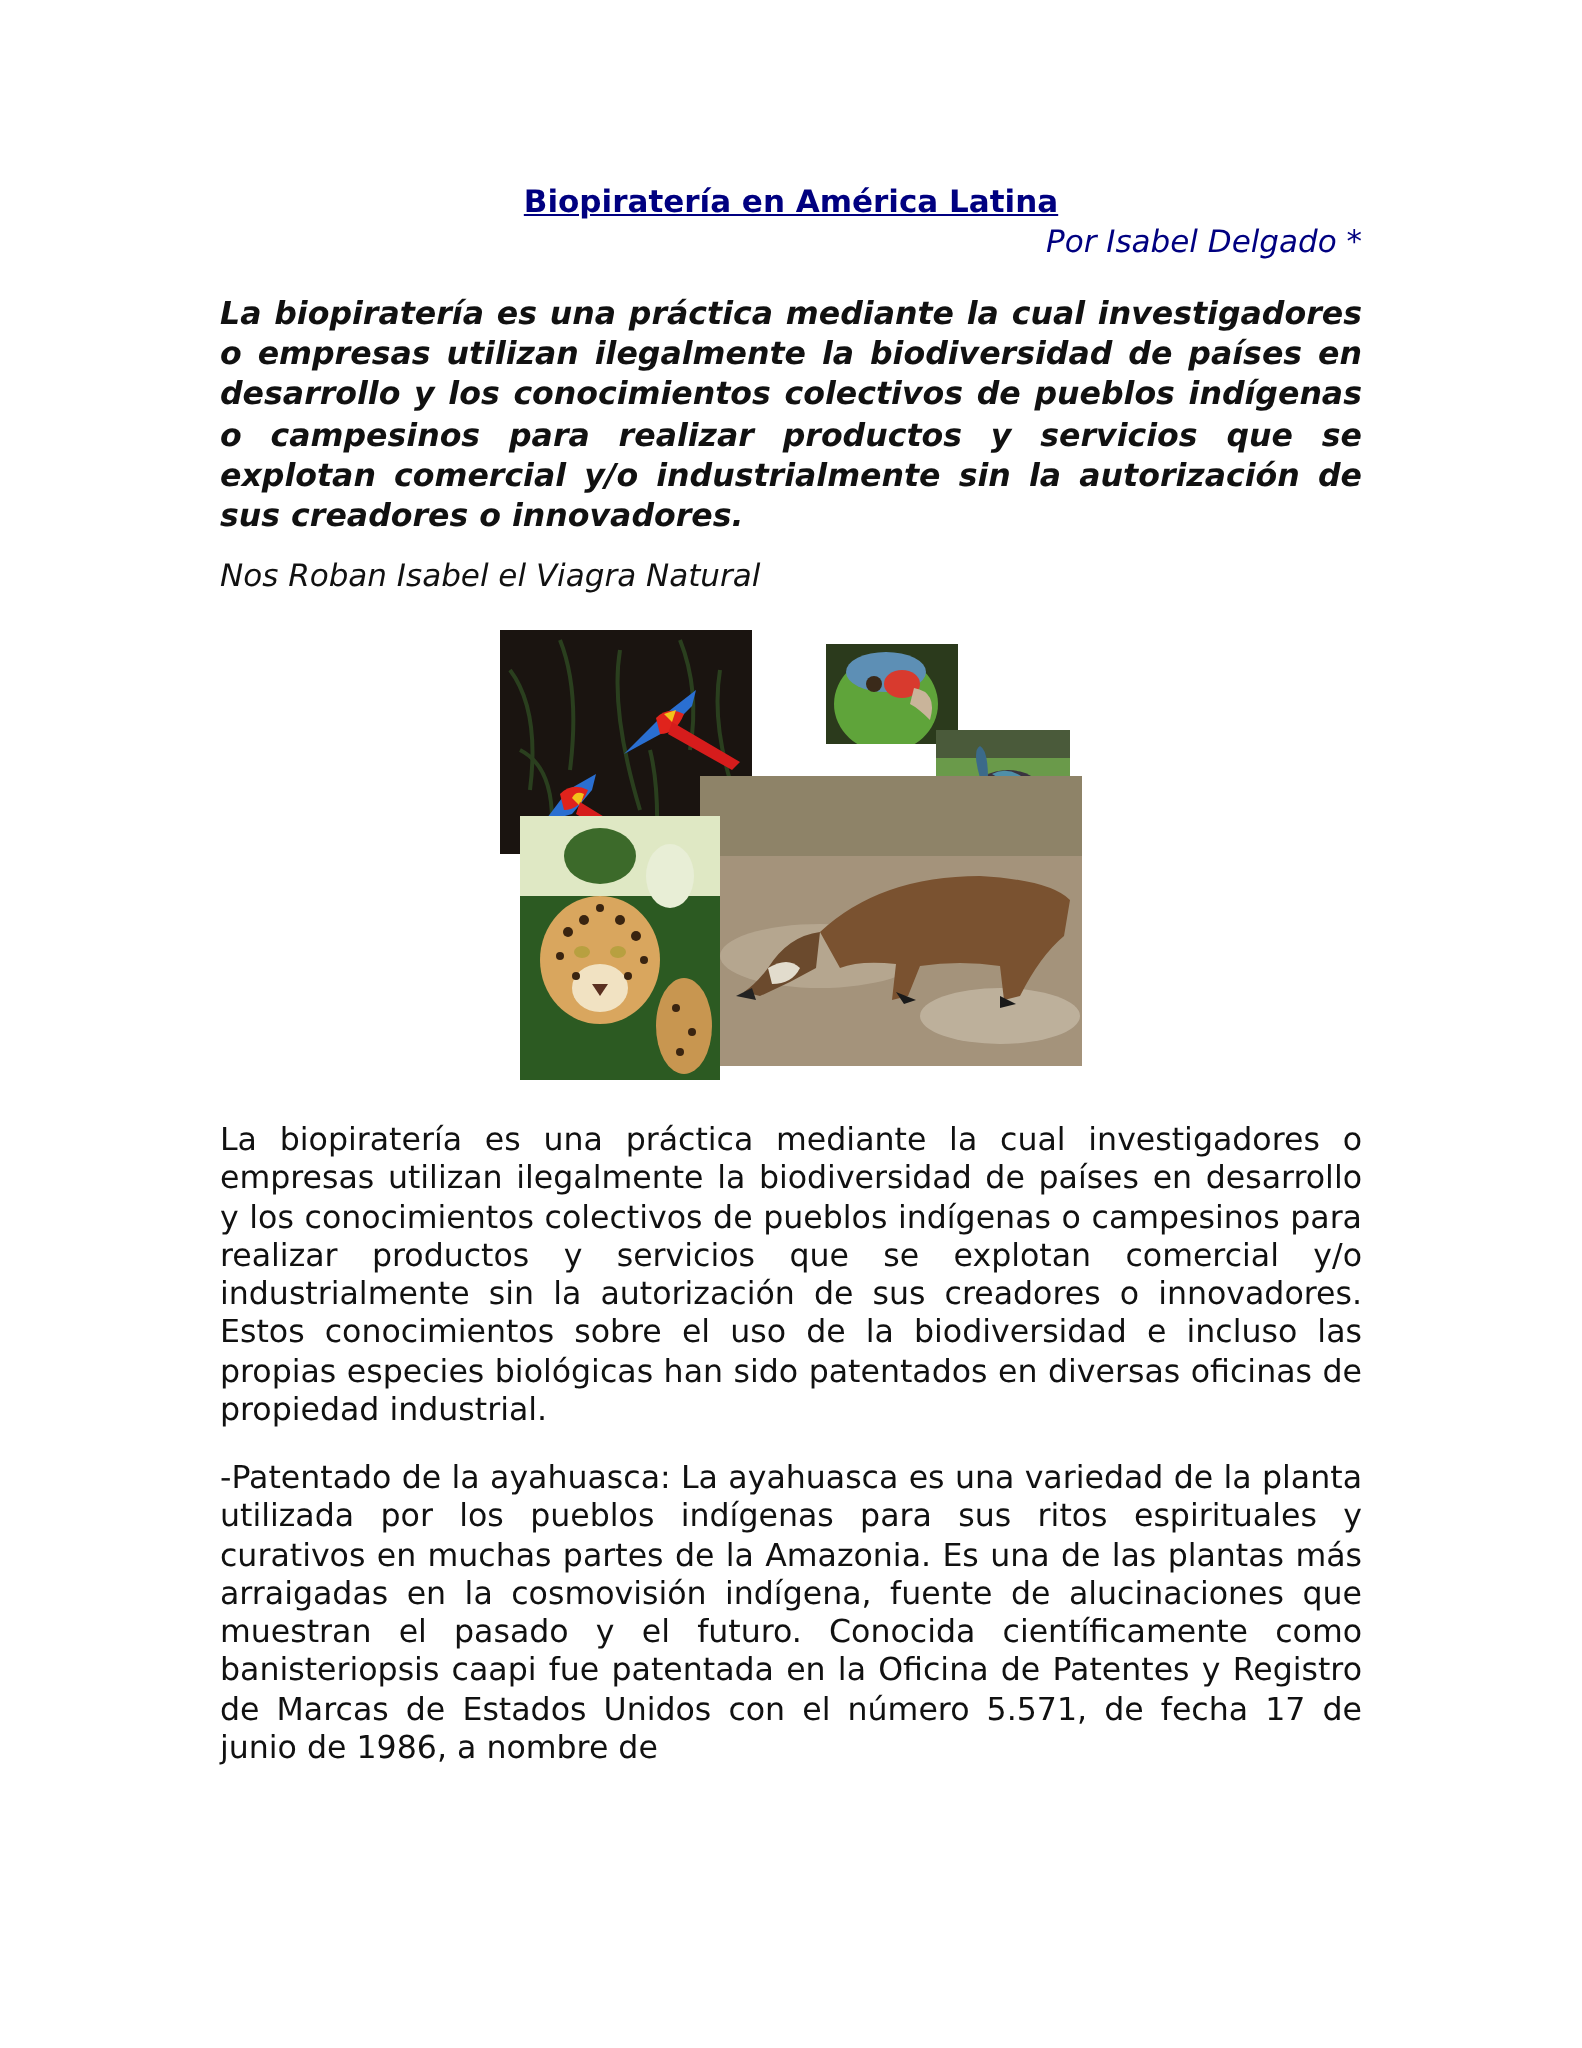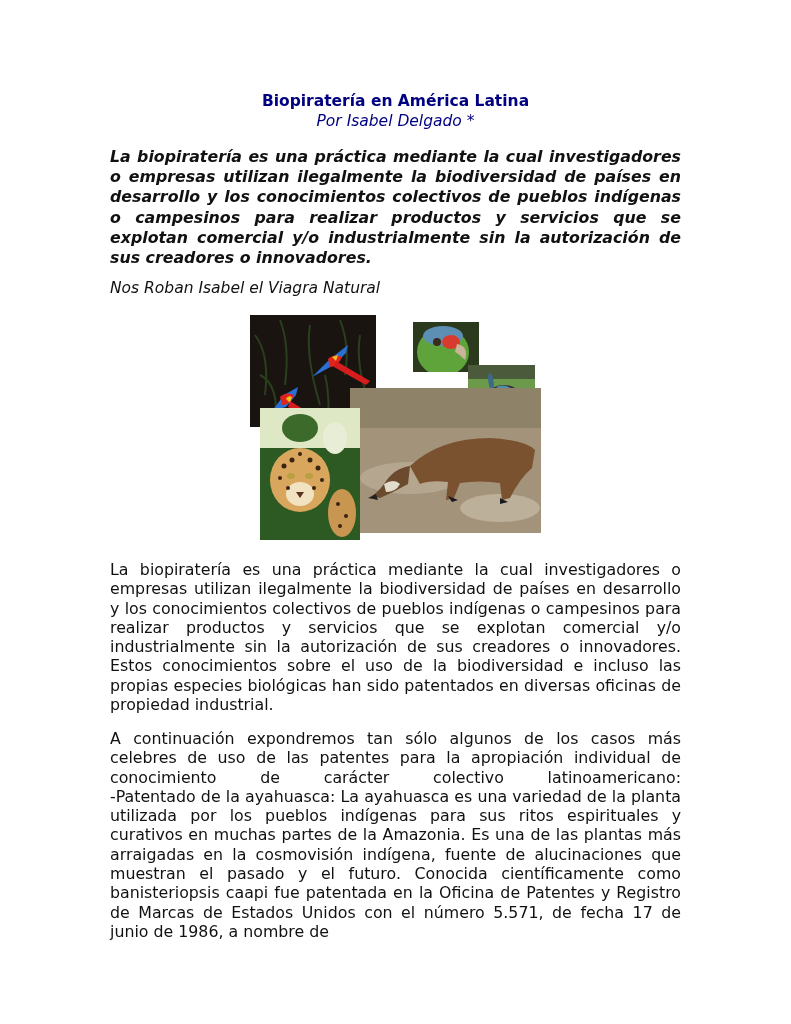--- a/index.html
+++ b/index.html
@@ -1,21 +1,21 @@
 <!DOCTYPE html>
 <html><head>
 <meta charset="utf-8">
 <style>
   html, body { margin: 0; padding: 0; background: #ffffff; }
   body { width: 791px; height: 1024px; position: relative; overflow: hidden;
          font-family: "DejaVu Sans", sans-serif; color: #111; }
   .page { position: absolute; left: 110px; top: 0; width: 571px; }
   .title { position: absolute; left: 0; width: 571px; top: 92px; text-align: center;
-           font-weight: bold; font-size: 15.5px; color: #000080; }
-  .byline { position: absolute; left: 0; width: 571px; top: 112px; text-align: center;
+           font-weight: bold; font-size: 15.5px; color: #000080; text-decoration: underline; }
+  .byline { position: absolute; left: 0; width: 571px; top: 112px; text-align: right;
             font-style: italic; font-size: 15.5px; color: #000080; }
   .lead { position: absolute; left: 0; top: 147px; width: 571px; font-weight: bold; font-style: italic;
           font-size: 15.8px; line-height: 20.2px; text-align: justify; color: #111; margin: 0; }
   .subhead { position: absolute; left: 0; top: 279px; font-style: italic; font-size: 15.5px; color: #111; margin: 0; }
   .collage { position: absolute; left: 250px; top: 315px; width: 292px; height: 228px; }
   .ph { position: absolute; overflow: hidden; }
   .body1 { position: absolute; left: 0; top: 560px; width: 571px; font-size: 15.8px; line-height: 19.3px;
            text-align: justify; margin: 0; color: #111; }
   .body2 { position: absolute; left: 0; top: 729px; width: 571px; font-size: 15.8px; line-height: 19.3px;
            text-align: justify; margin: 0; color: #111; }
@@ -28,21 +28,20 @@
   <div class="title">Biopiratería en América Latina</div>
   <div class="byline">Por Isabel Delgado *</div>
 
   <p class="lead">La biopiratería es una práctica mediante la cual investigadores o empresas utilizan ilegalmente la biodiversidad de países en desarrollo y los conocimientos colectivos de pueblos indígenas o campesinos para realizar productos y servicios que se explotan comercial y/o industrialmente sin la autorización de sus creadores o innovadores.</p>
 
   <p class="subhead">Nos Roban Isabel el Viagra Natural</p>
 
   <p class="body1">La biopiratería es una práctica mediante la cual investigadores o empresas utilizan ilegalmente la biodiversidad de países en desarrollo y los conocimientos colectivos de pueblos indígenas o campesinos para realizar productos y servicios que se explotan comercial y/o industrialmente sin la autorización de sus creadores o innovadores. Estos conocimientos sobre el uso de la biodiversidad e incluso las propias especies biológicas han sido patentados en diversas oficinas de propiedad industrial.</p>
 
   <div class="body2">
-    <span class="line-justify">A continuación expondremos tan sólo algunos de los casos más celebres de uso de las patentes para la apropiación individual de conocimiento de carácter colectivo latinoamericano:</span>
     <span>-Patentado de la ayahuasca: La ayahuasca es una variedad de la planta utilizada por los pueblos indígenas para sus ritos espirituales y curativos en muchas partes de la Amazonia. Es una de las plantas más arraigadas en la cosmovisión indígena, fuente de alucinaciones que muestran el pasado y el futuro. Conocida científicamente como banisteriopsis caapi fue patentada en la Oficina de Patentes y Registro de Marcas de Estados Unidos con el número 5.571, de fecha 17 de junio de 1986, a nombre de</span>
   </div>
 </div>
 
 <div class="collage">
 
   <div class="ph" style="left:0;top:0;width:126px;height:112px;">
     <svg width="126" height="112" viewBox="0 0 126 112">
       <rect width="126" height="112" fill="#1a1410"></rect>
       <g stroke="#2e4a22" stroke-width="2" fill="none" opacity="0.8">

